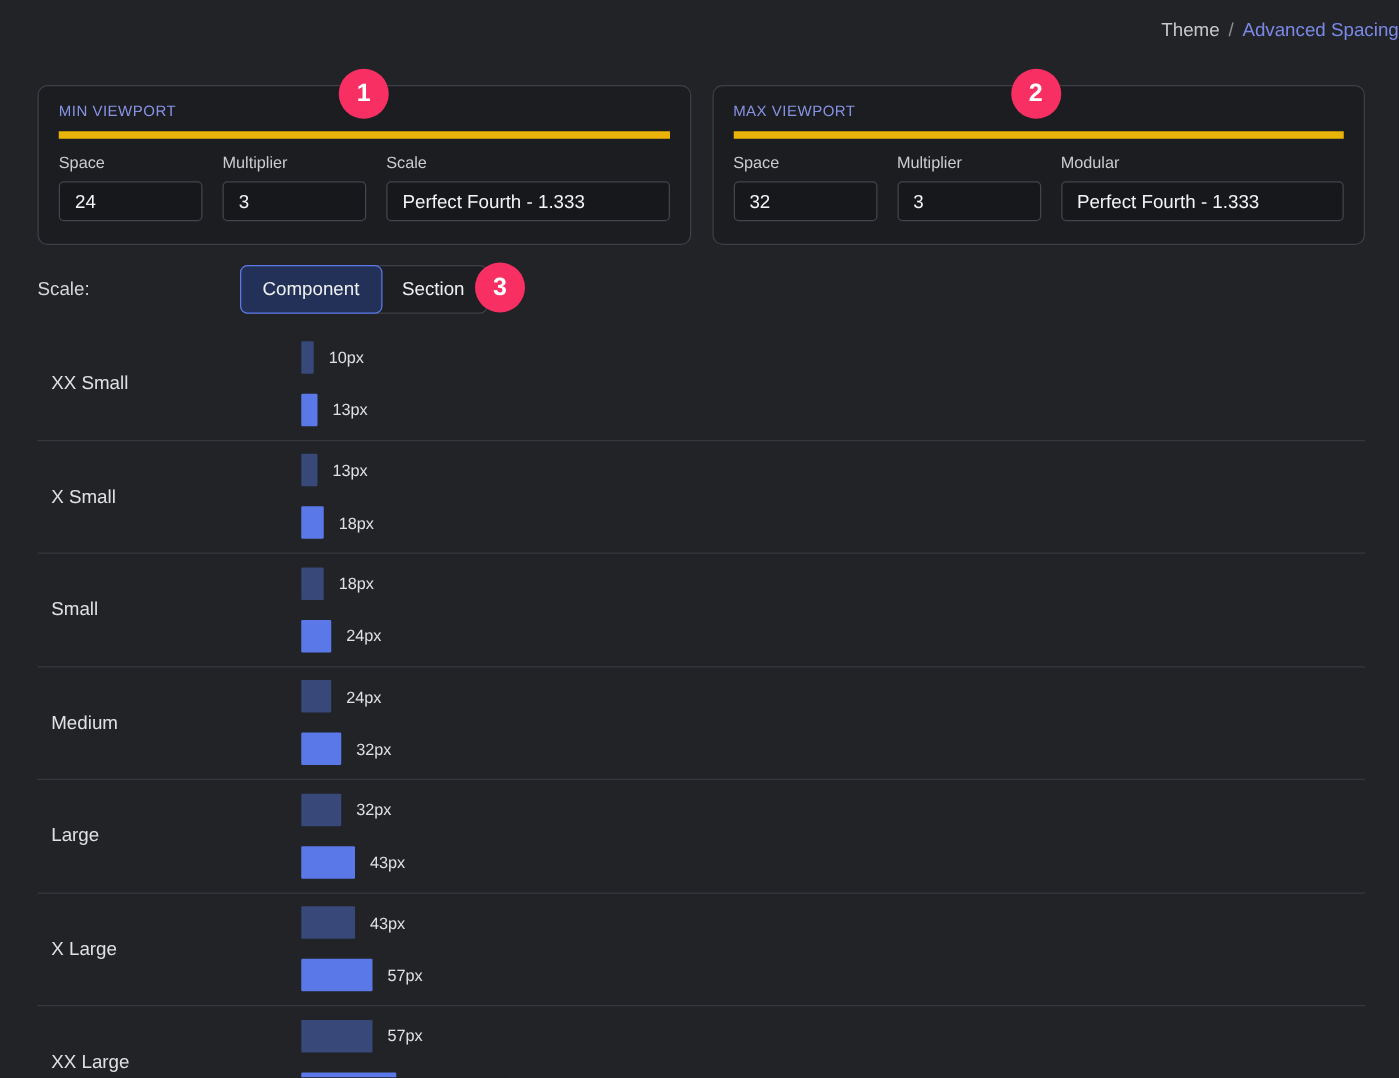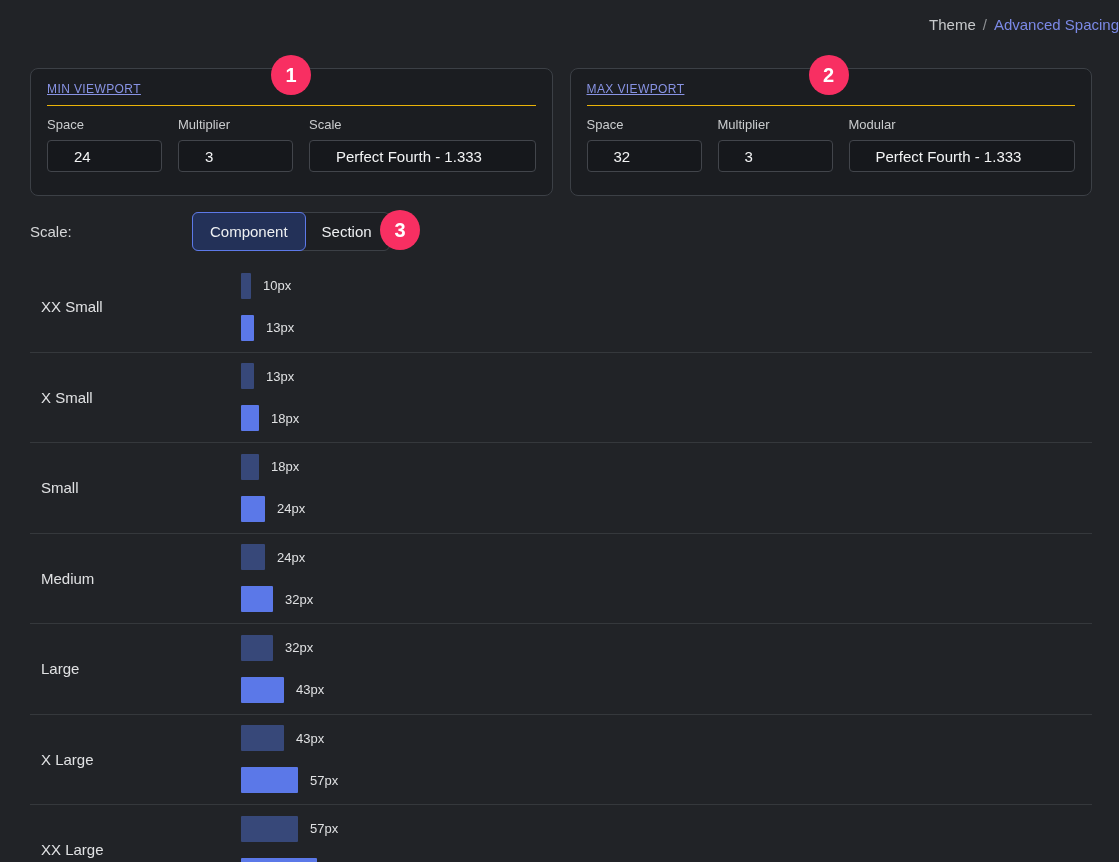--- a/index.html
+++ b/index.html
@@ -41,37 +41,36 @@
     border: 1px solid #3c4046;
     border-radius: 8px;
     padding: 13px 16px 0 16px;
   }
   .panel-title {
     font-size: 12px;
     font-weight: 500;
     letter-spacing: 0.4px;
     color: #8893e4;
     padding-bottom: 9px;
-    border-bottom: 1px solid #eab308;
-    text-decoration: underline;
+    border-bottom: 6px solid #eab308;
   }
   .fields { display: flex; gap: 16px; margin-top: 11px; }
   .field { display: flex; flex-direction: column; }
   .field-sm { width: 115px; }
   .field-lg { flex: 1; }
   .field-label { font-size: 13px; color: #caccce; margin-bottom: 8px; }
   .field-input {
     height: 32px;
     background: #16181c;
     border: 1px solid #42454b;
     border-radius: 4px;
     color: #f3f4f5;
     font-size: 15px;
     font-family: "Liberation Sans", "DejaVu Sans", sans-serif;
-    padding: 0 26px;
+    padding: 0 12px;
     width: 100%;
     outline: none;
   }
 
   
   .badge {
     position: absolute;
     width: 40px;
     height: 40px;
     border-radius: 50%;

